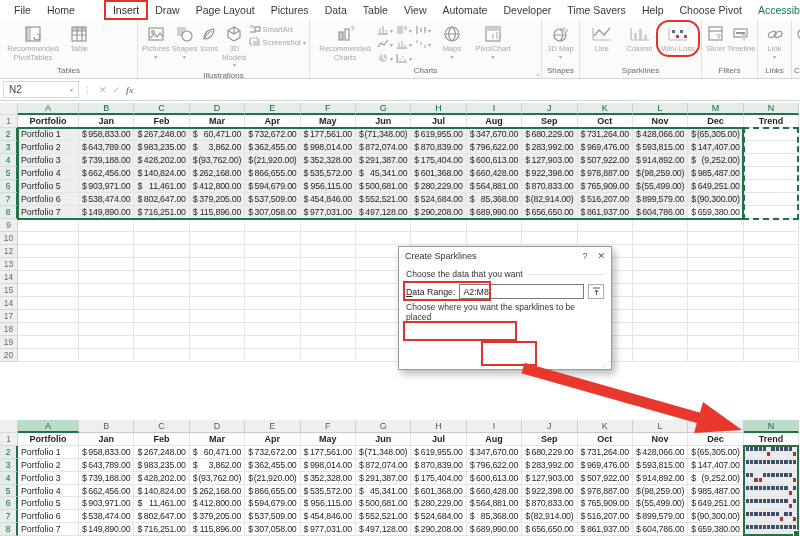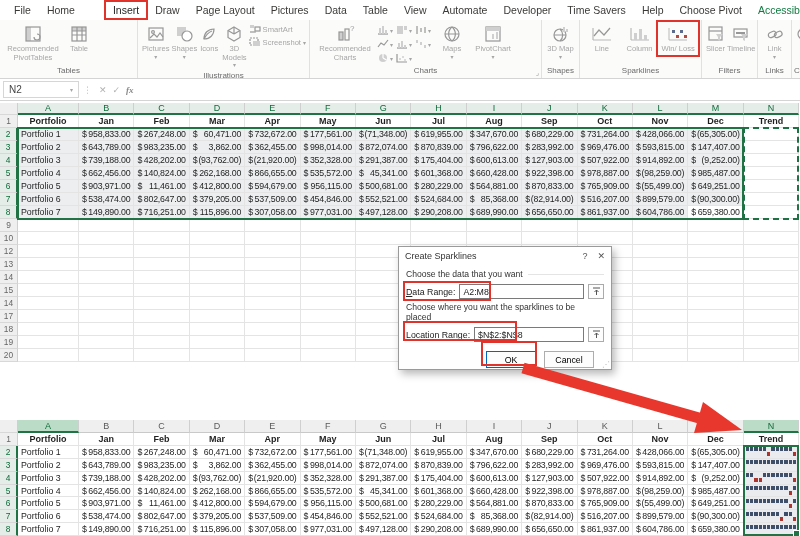--- a/index.html
+++ b/index.html
@@ -15,21 +15,21 @@
 
   
   .ribbon{position:absolute;top:20px;left:0;width:800px;height:58px;background:#FBFBFA;
           border-bottom:1px solid #D4D4D4;display:flex;}
   .rgroup{position:relative;height:100%;border-right:1px solid #E1E1E0;display:flex;flex-direction:column;flex:0 0 auto;box-sizing:border-box;}
   .rbody{flex:1;display:flex;align-items:flex-start;padding:2px 3px 0 3px;}
   .rlabel{height:13px;line-height:12px;text-align:center;font-size:8px;color:#6b6b6b;white-space:nowrap;overflow:hidden;}
   .rbtn{display:flex;flex-direction:column;align-items:center;justify-content:flex-start;
         font-size:7.6px;line-height:1.15;color:#A6A6A6;text-align:center;padding:1px 1px;white-space:normal;}
   .rbtn .ric{height:21px;display:flex;align-items:center;justify-content:center;margin-bottom:1px;}
-  .rbtn.boxed{outline:2px solid #E0332C;outline-offset:0;}
+  .rbtn.boxed{outline:2px solid #E0332C;outline-offset:0;border-radius:11px;}
   .chev{font-size:6px;color:#A6A6A6;}
   .stack{display:flex;flex-direction:column;justify-content:flex-start;gap:3px;padding-top:2px;}
   .srbtn{display:flex;align-items:center;gap:2px;font-size:7.6px;color:#A6A6A6;white-space:nowrap;}
   .minigrid{display:flex;gap:3px;padding-top:3px;}
   .minicol{display:flex;flex-direction:column;gap:4px;}
   .mini{display:flex;align-items:center;gap:1px;}
   .launcher{position:absolute;right:2px;bottom:1px;font-size:7px;color:#9a9a9a;}
   svg.ic{stroke:#979797;fill:none;stroke-width:1.2;}
   svg.ic .f{fill:#cfcfcf;stroke:none;}
 
@@ -1570,35 +1570,20 @@
       <div class="dlg-input">
         <span>A2:M8</span>
       </div>
       <div class="picker">
         <svg width="9" height="9" stroke="#555" fill="none" stroke-width="1">
             <path d="M1 1 h7 M4.5 8 V3 M2.5 5 l2-2 2 2"></path>
           </svg>
       </div>
     </div>
     <div class="dlg-sec">Choose where you want the sparklines to be placed</div>
-    <div class="dlg-row">
-      <label>Location Range:</label>
-      <div class="dlg-input">
-        <span>$N$2:$N$8</span>
-      </div>
-      <div class="picker">
-        <svg width="9" height="9" stroke="#555" fill="none" stroke-width="1">
-            <path d="M1 1 h7 M4.5 8 V3 M2.5 5 l2-2 2 2"></path>
-          </svg>
-      </div>
-    </div>
-    <div class="dlg-buttons">
-      <button class="dbtn primary">OK</button>
-      <button class="dbtn">Cancel</button>
-    </div>
   </div>
   <div class="ann" id="ann-data"></div>
   <div class="ann" id="ann-loc"></div>
   <div class="ann" id="ann-ok"></div>
   <span class="grip">⋰</span>
 </div>
 
 <svg id="arrow">
   <line x1="43" y1="13" x2="219" y2="63" stroke="#E8372C" stroke-width="11"></line>
   <polygon points="262,75 214,78 223,47" fill="#E8372C"></polygon>

